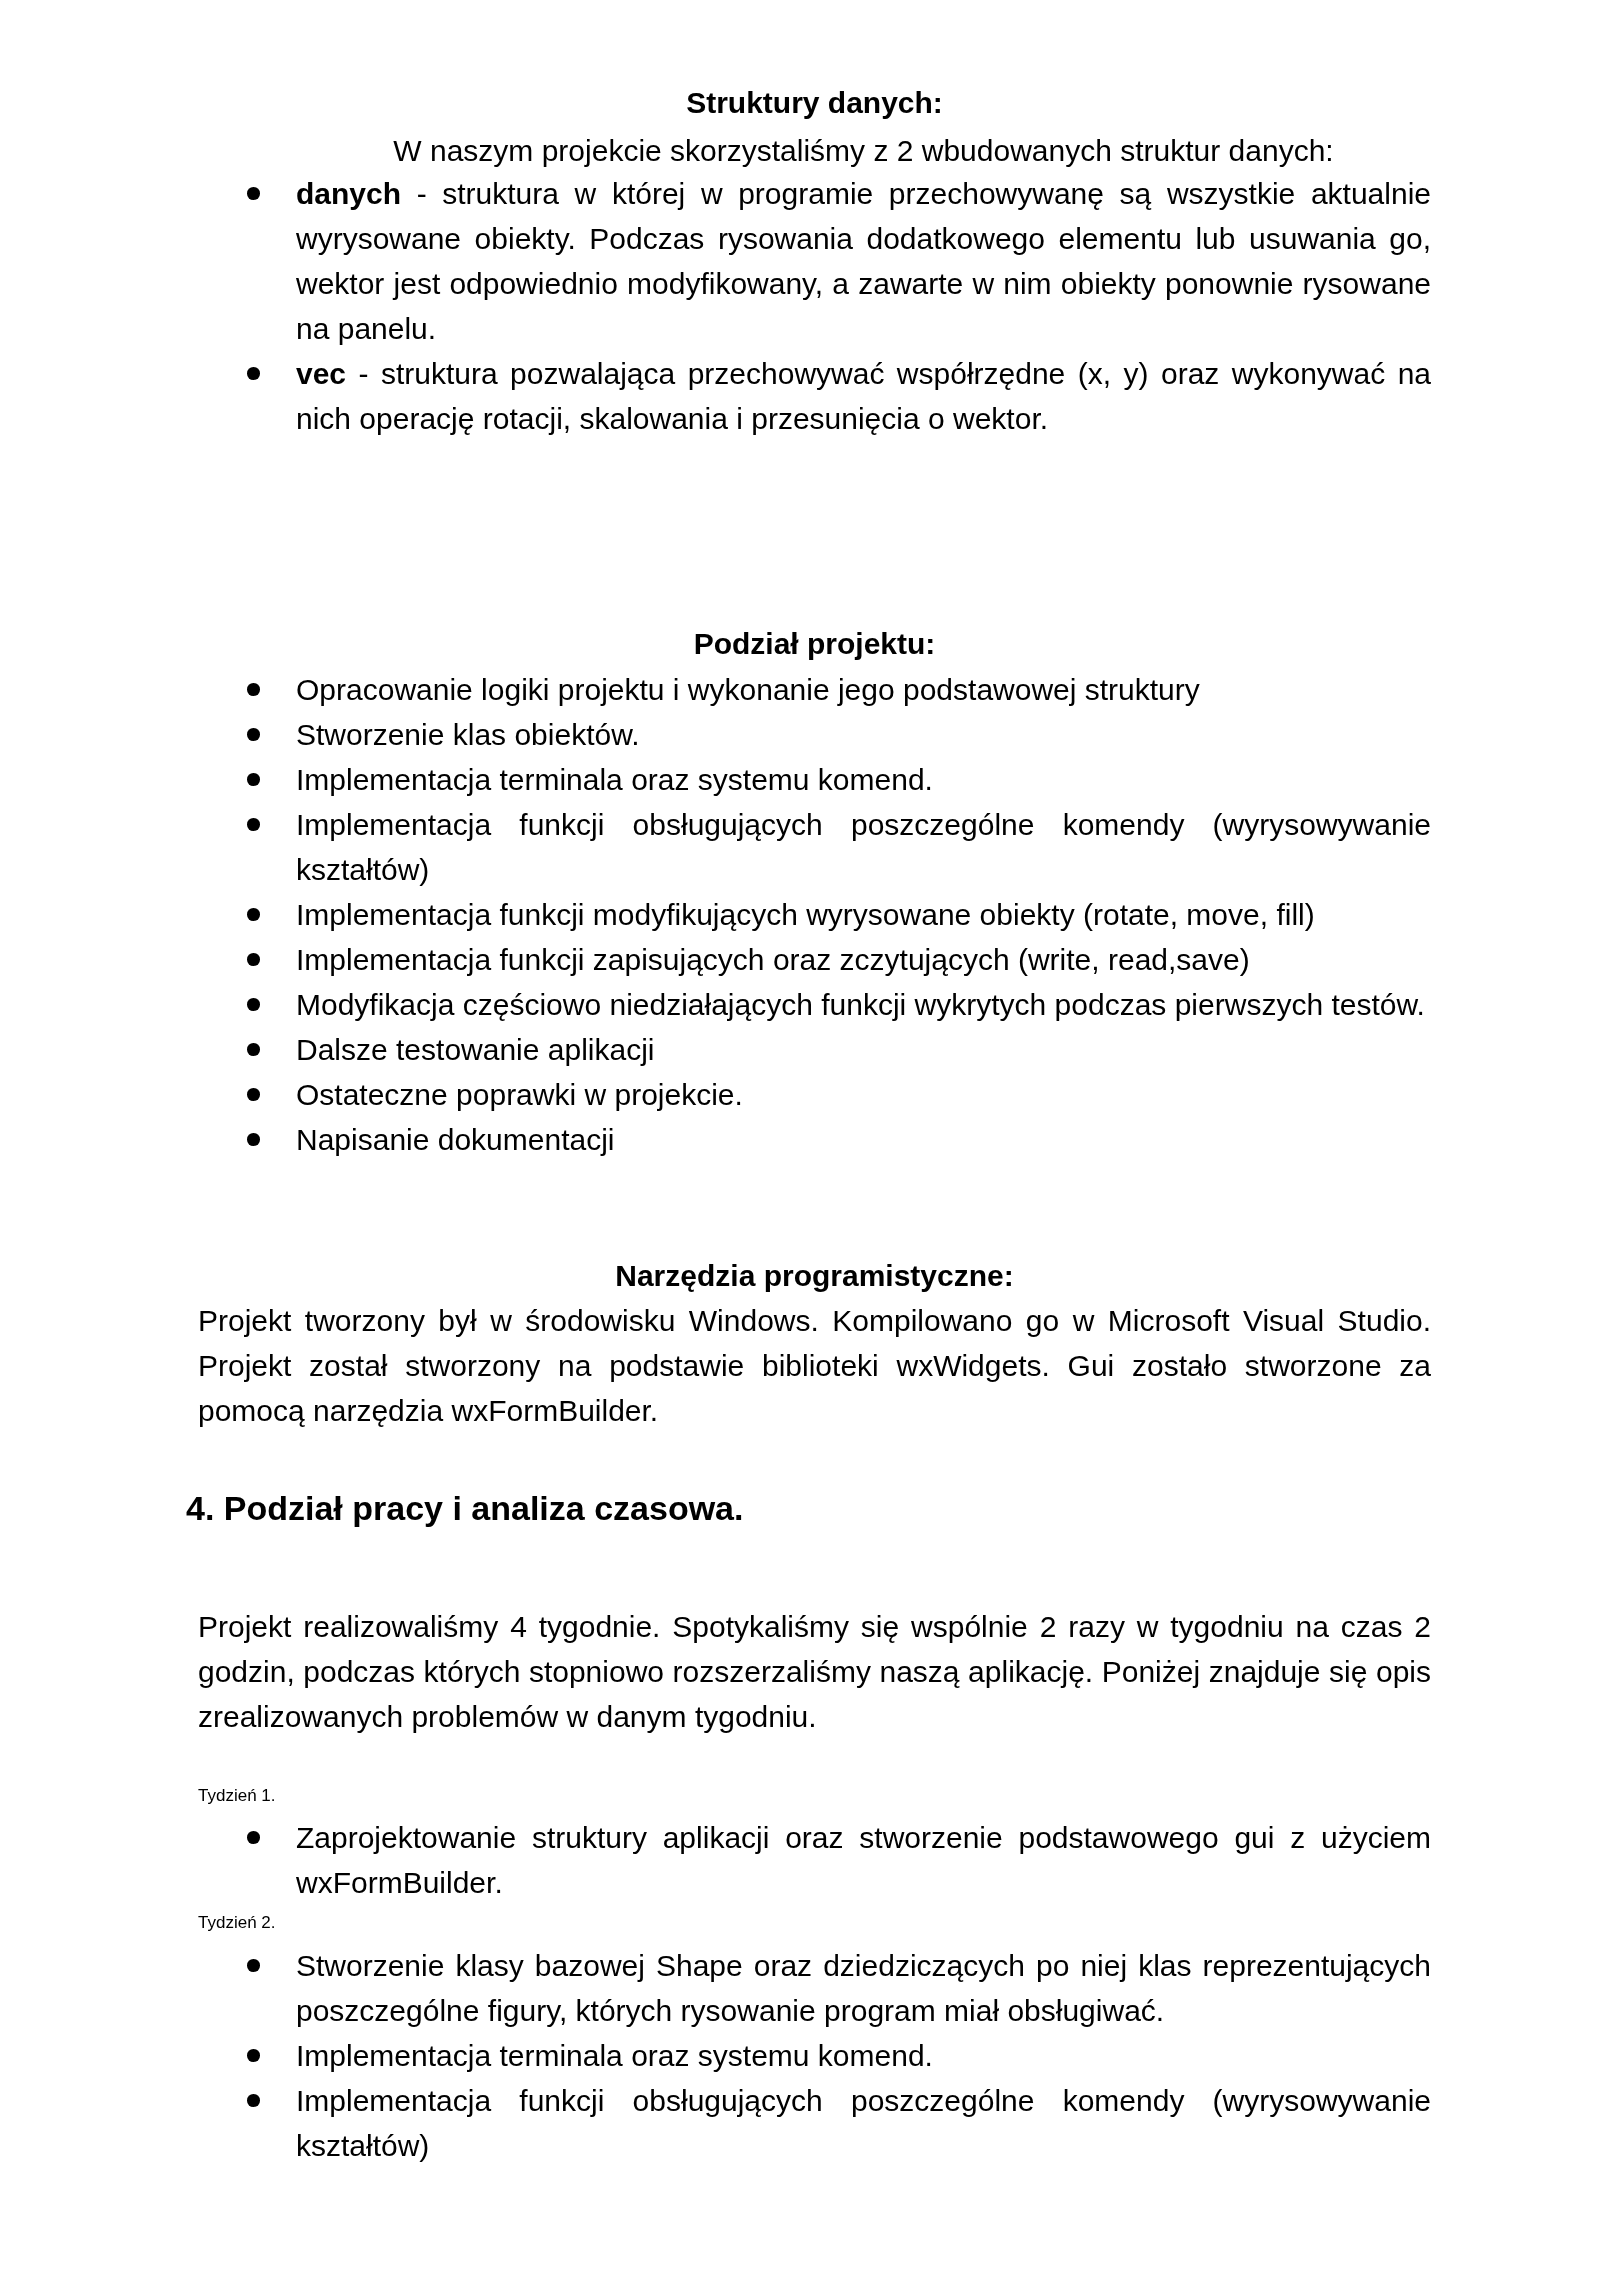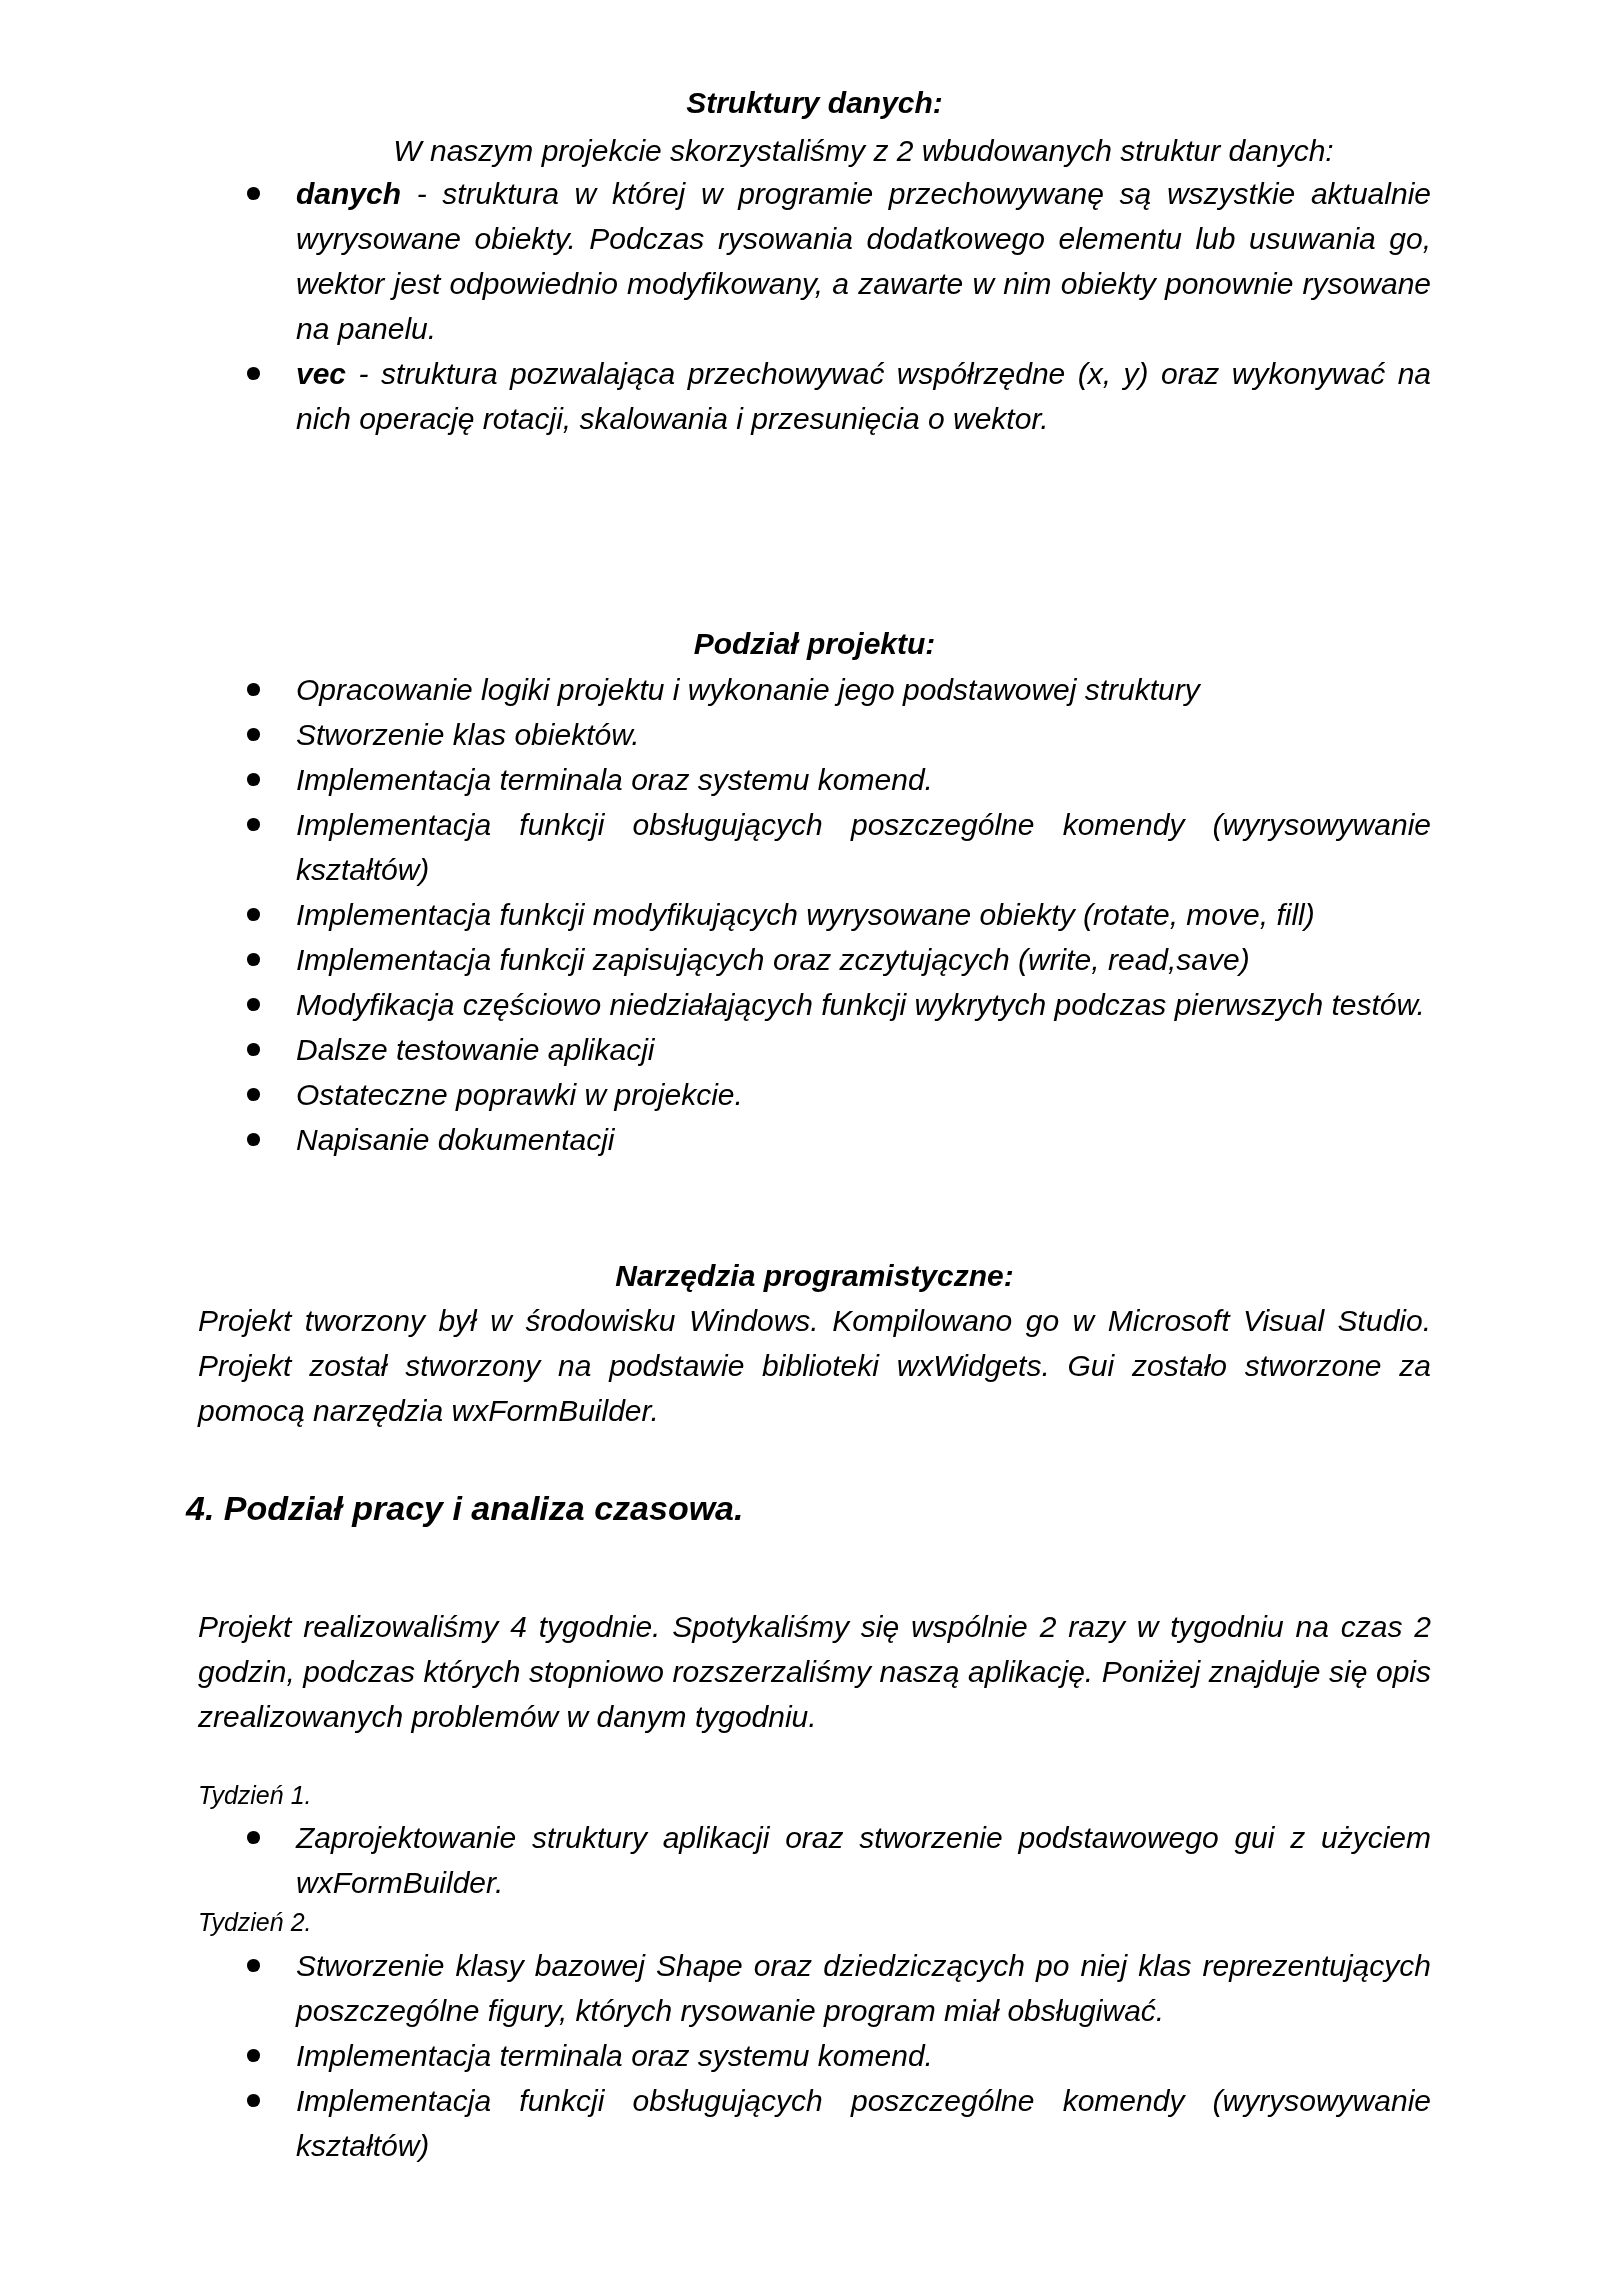--- a/index.html
+++ b/index.html
@@ -1,20 +1,20 @@
 <!DOCTYPE html>
 <html><head>
 <meta charset="utf-8">
 <style>
   html, body { margin: 0; padding: 0; background: #ffffff; }
   body {
     width: 1623px; height: 2296px; position: relative; overflow: hidden;
     font-family: "Liberation Sans", sans-serif; color: #000000;
   }
-  .page { position: absolute; left: 0; top: 0; width: 1623px; height: 1960px; font-style: italic; }
+  .page { position: absolute; left: 0; top: 0; width: 1623px; height: 1960px; }
   .txt { font-size: 30px; line-height: 45px; }
   .heading-center {
     position: absolute; left: 198px; width: 1233px; text-align: center;
     font-weight: bold; font-size: 30px; line-height: 45px;
   }
   .para {
     position: absolute; left: 198px; width: 1233px;
     text-align: justify; text-align-last: left;
   }
   .indent-para { position: absolute; left: 296px; width: 1135px; }
@@ -28,21 +28,21 @@
     position: absolute; left: 49px; top: 0; width: 19.6px; text-align: center;
   }
   ul.blist li .bullet::before {
     content: ""; display: inline-block; width: 12.7px; height: 12.7px; border-radius: 50%;
     background: #000; vertical-align: middle; position: relative; top: -2.9px;
   }
   b { font-weight: bold; }
   .section-title {
     position: absolute; left: 186px; font-size: 34px; font-weight: bold; line-height: 45px;
   }
-  .week-label { position: absolute; left: 198px; font-size: 25px; line-height: 39px; }
+  .week-label { position: absolute; left: 198px; font-size: 17px; line-height: 39px; }
 </style>
 </head>
 <body>
 
 <div class="page">
 
   <div class="heading-center" style="top:80px;">Struktury danych:</div>
   <div class="indent-para txt" style="top:128px;text-align:center;">W naszym projekcie skorzystaliśmy z 2 wbudowanych struktur danych:</div>
 
   <ul class="blist txt" style="top:171px;">

